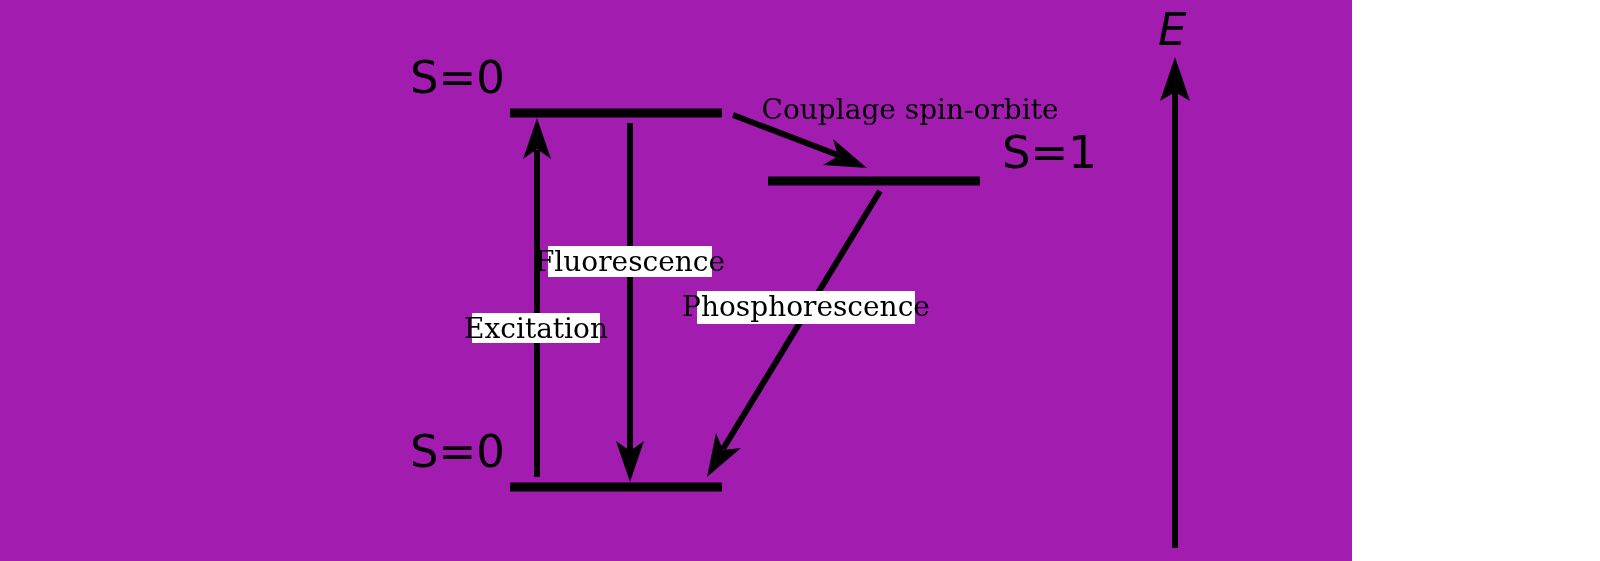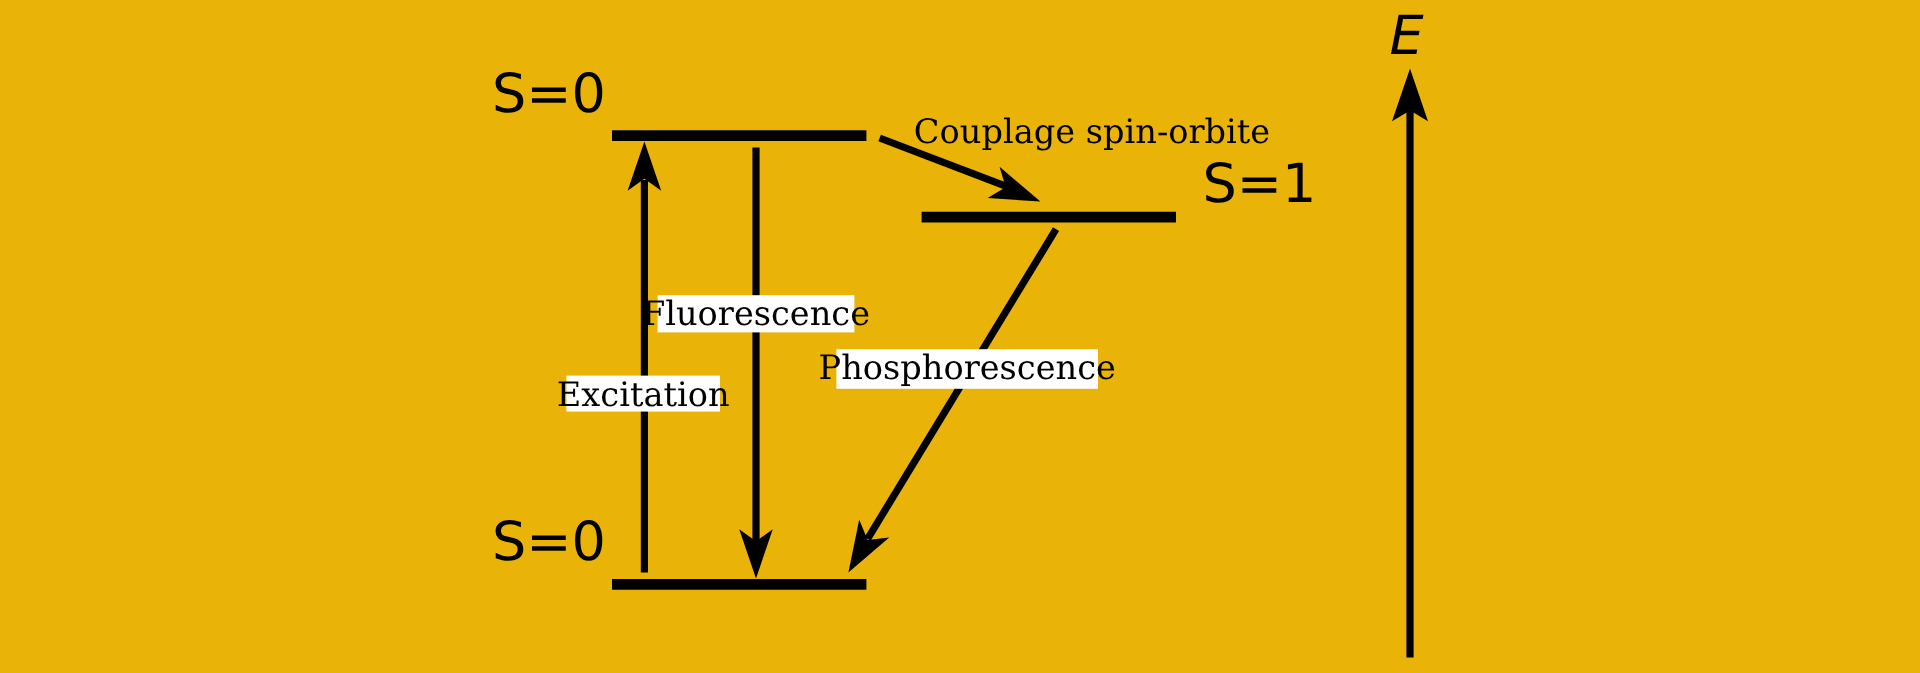--- a/index.html
+++ b/index.html
@@ -2,23 +2,23 @@
 <html><head>
 <meta charset="utf-8">
 <style>
   html, body {
     margin: 0;
     padding: 0;
     background: #ffffff;
   }
   .stage {
     position: relative;
-    width: 1600px;
+    width: 1352px;
     height: 561px;
-    background: #eab308;
+    background: #a21caf;
     overflow: hidden;
   }
   svg { display: block; }
   .level-label {
     font-family: "DejaVu Sans", "Liberation Sans", sans-serif;
     font-size: 45px;
     fill: #000000;
   }
   .axis-label {
     font-family: "DejaVu Sans", "Liberation Sans", sans-serif;

